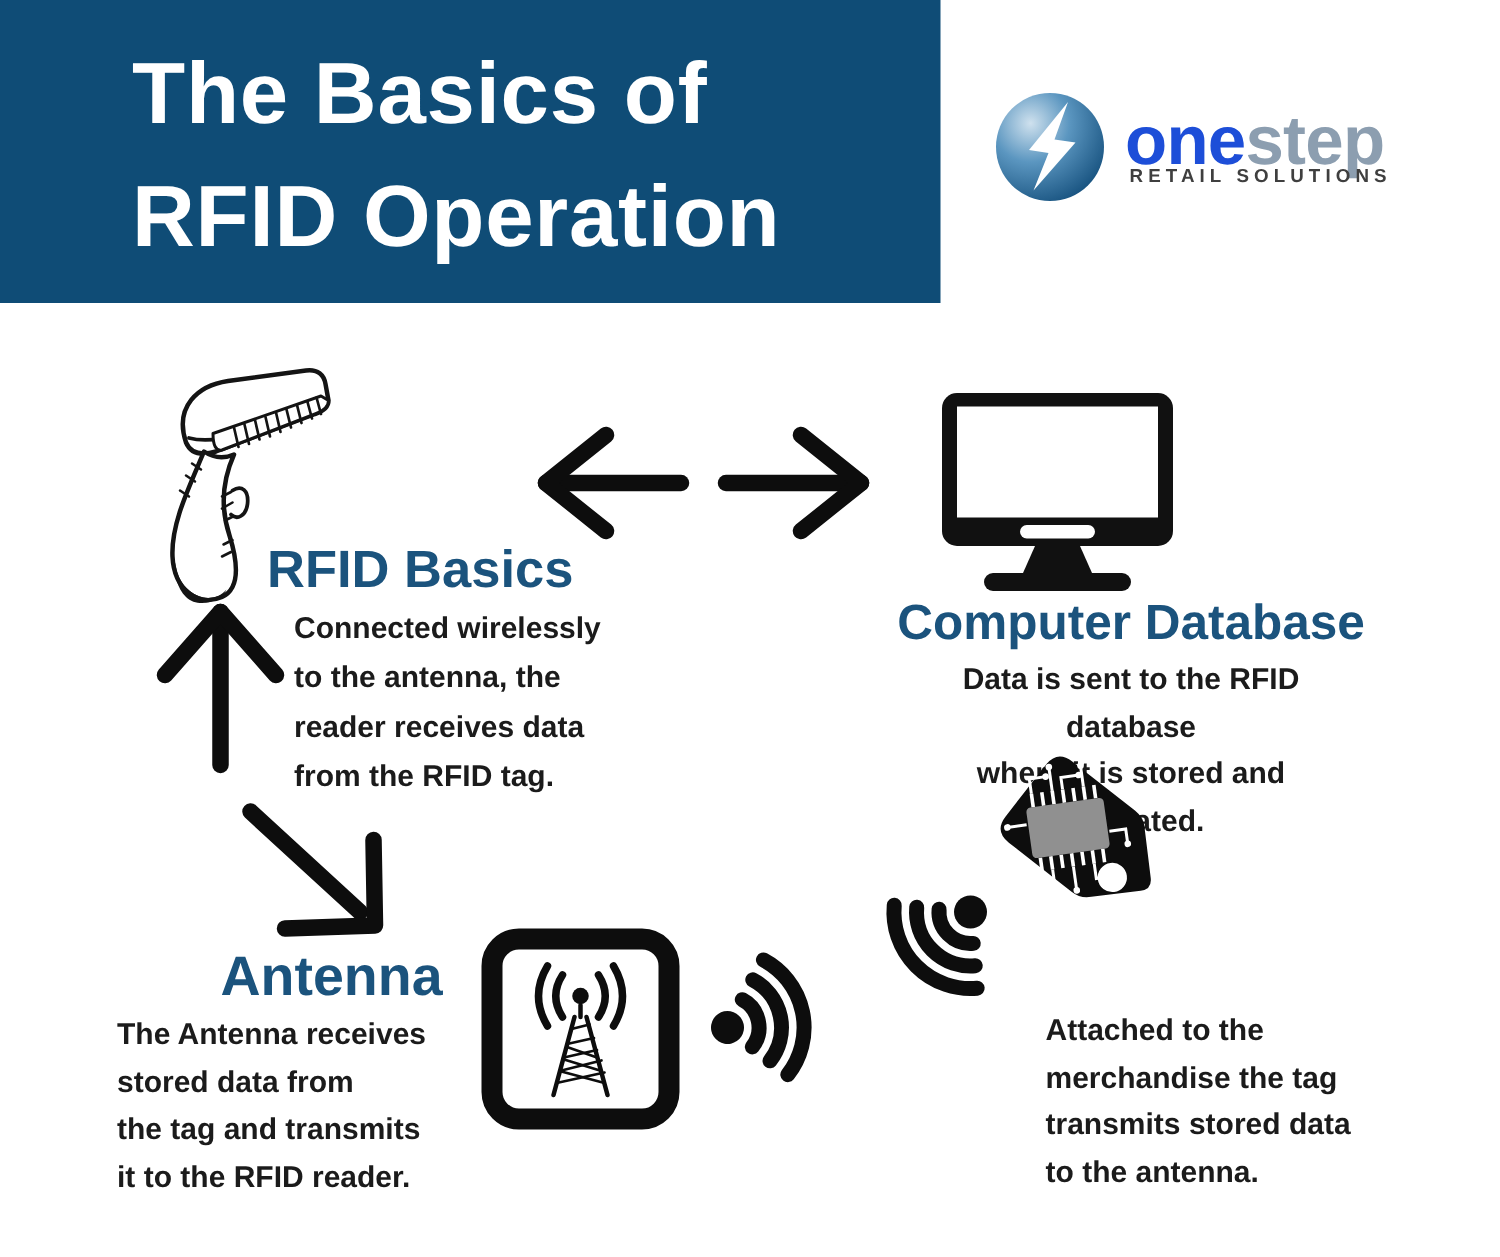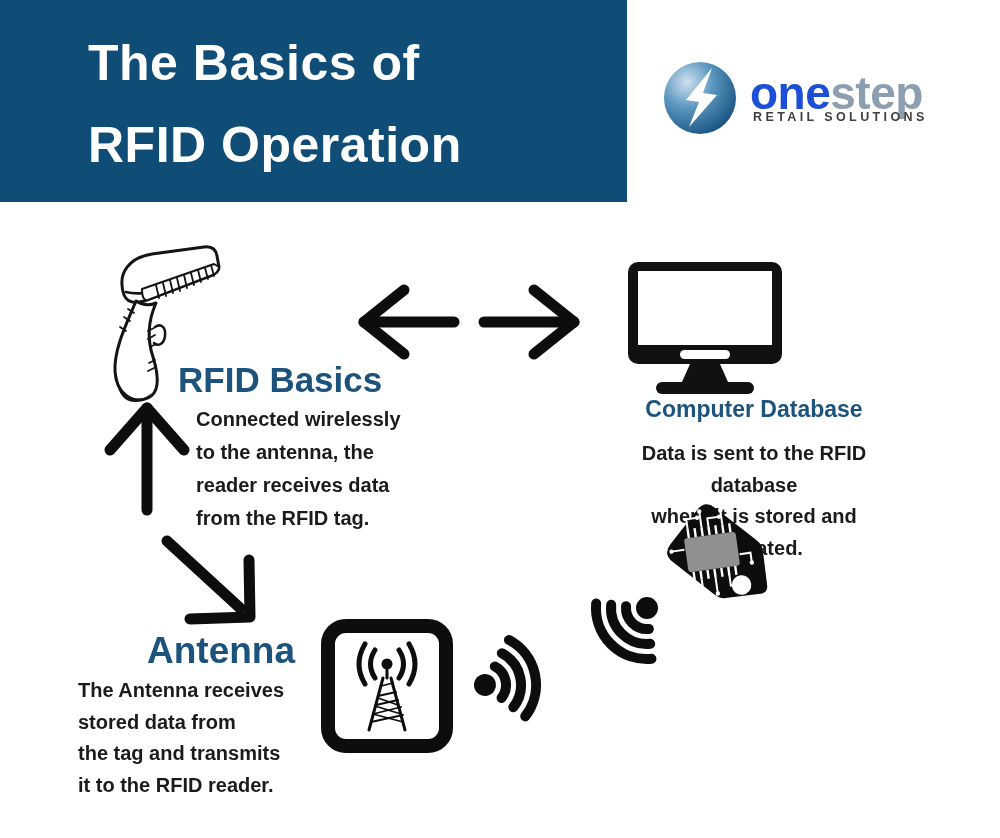--- a/index.html
+++ b/index.html
@@ -4,38 +4,38 @@
 <style>
   html,body{margin:0;padding:0;background:#f4f4f4;}
   #canvas{
     position:relative;width:1000px;height:838px;background:#ffffff;
     outline:1px solid #e2e5e8;overflow:hidden;
     font-family:"Liberation Sans", sans-serif;
   }
   
   .header-block{position:absolute;left:0;top:0;width:627px;height:202px;background:#0f4c76;}
   .header-title{
-    position:absolute;left:88px;top:22px;color:#ffffff;font-size:50px;font-weight:800;
+    position:absolute;left:88px;top:22px;color:#ffffff;font-size:58px;font-weight:800;
     line-height:82px;letter-spacing:.5px;white-space:pre-line;
   }
   
   .logo-mark{position:absolute;left:660px;top:58px;width:80px;height:80px;}
   .logo-word{position:absolute;left:750px;top:70px;font-size:46px;font-weight:700;line-height:1;letter-spacing:-.5px;}
   .logo-word .one{color:#1d4ed8;}
   .logo-word .step{color:#8c9eb0;margin-top:24px;}
   .logo-tagline{
     position:absolute;left:753px;top:110px;font-size:12.5px;font-weight:700;
     letter-spacing:3.4px;color:#3f3f3f;white-space:nowrap;
   }
   
   .sec-title{position:absolute;color:#1b537d;font-weight:800;white-space:nowrap;}
   .sec-body{position:absolute;color:#1b1b1b;font-weight:700;font-size:20px;line-height:31.5px;white-space:pre-line;}
   #reader-title{left:178px;top:360px;font-size:35px;}
   #reader-body{left:196px;top:403px;line-height:33px;}
-  #db-title{left:754px;top:396px;font-size:23px;transform:translateX(-50%);}
+  #db-title{left:754px;top:396px;font-size:33px;transform:translateX(-50%);}
   #db-body{left:754px;top:438px;transform:translateX(-50%);text-align:center;}
   #antenna-title{left:147px;top:630px;font-size:37px;}
   #antenna-body{left:78px;top:675px;}
   #tag-title{left:704px;top:622px;font-size:39px;}
   #tag-body{left:697px;top:672px;}
   .icon{position:absolute;}
   svg{display:block;}
 </style>
 </head>
 <body>
@@ -231,14 +231,18 @@
         <circle cx="-26" cy="38" r="2.2"></circle>
           <circle cx="0" cy="42" r="2.2"></circle>
         <circle cx="26" cy="36" r="2.2"></circle>
           <circle cx="-40" cy="-6" r="2.2"></circle>
         <circle cx="38" cy="16" r="2.2"></circle>
       </g>
       <rect x="-26" y="-17" width="52" height="34" rx="3" fill="#909090"></rect>
     </g>
   </svg>
 
+  <div class="sec-body" id="tag-body">Attached to the
+merchandise the tag
+transmits stored data
+to the antenna.</div>
 
 </div>
 
 </body></html>

